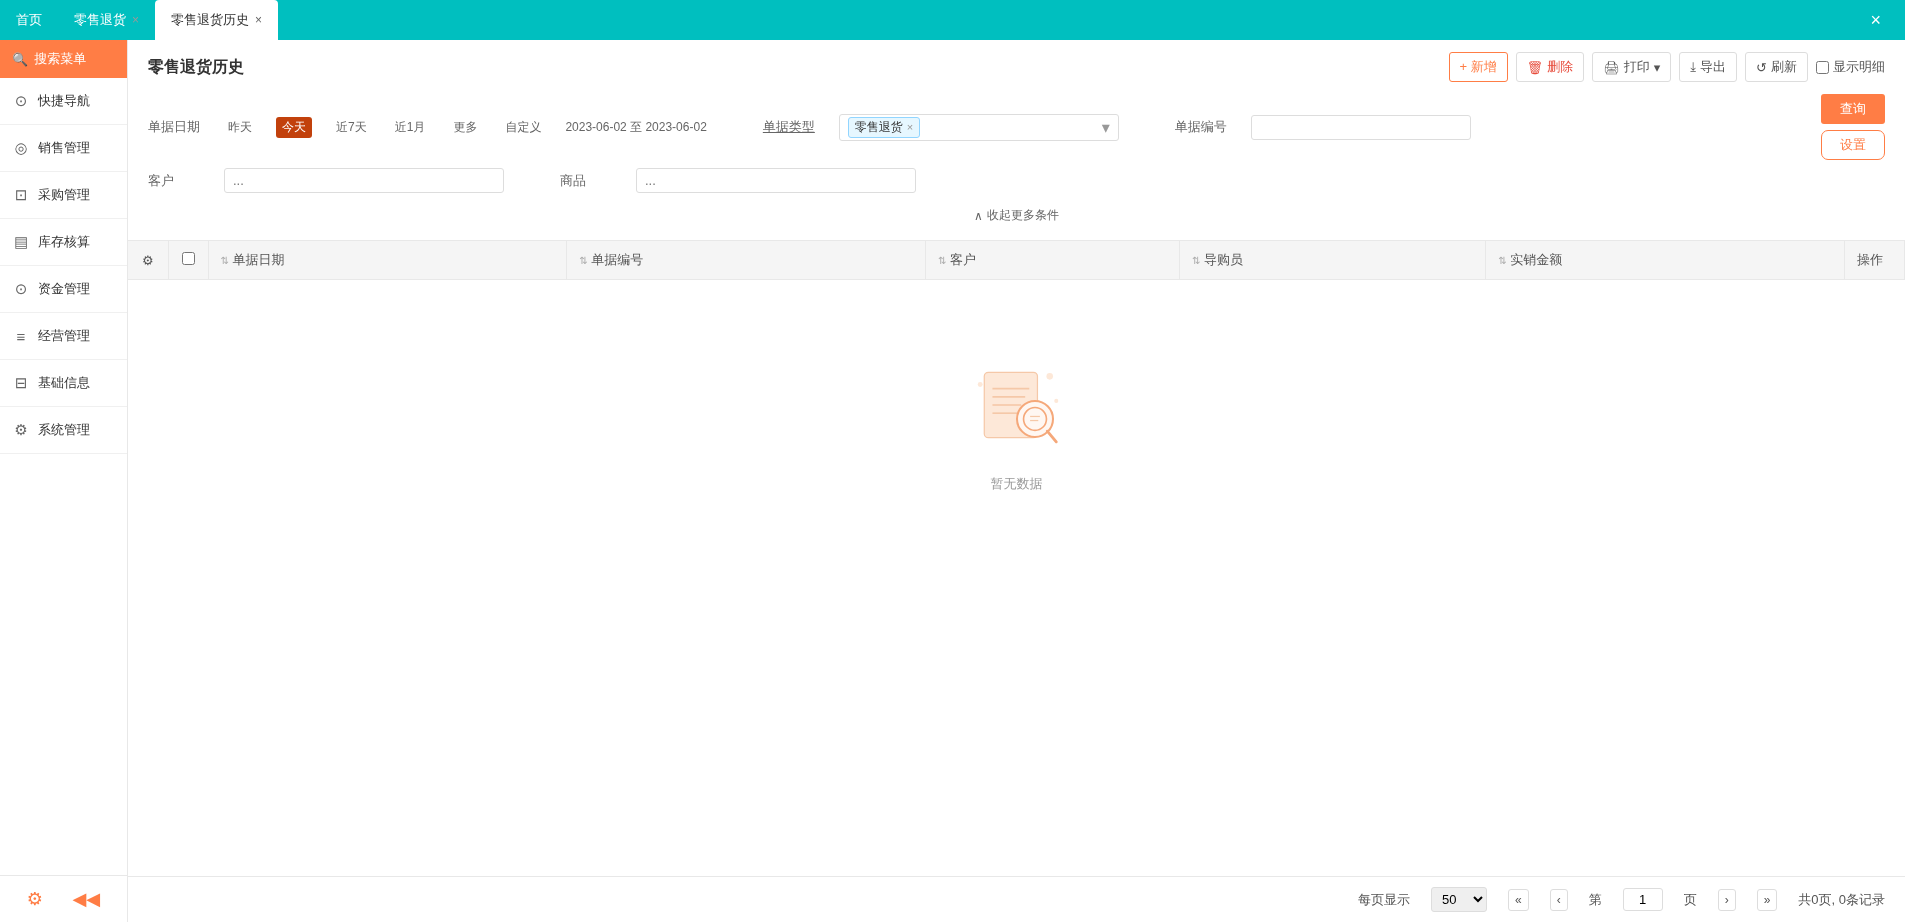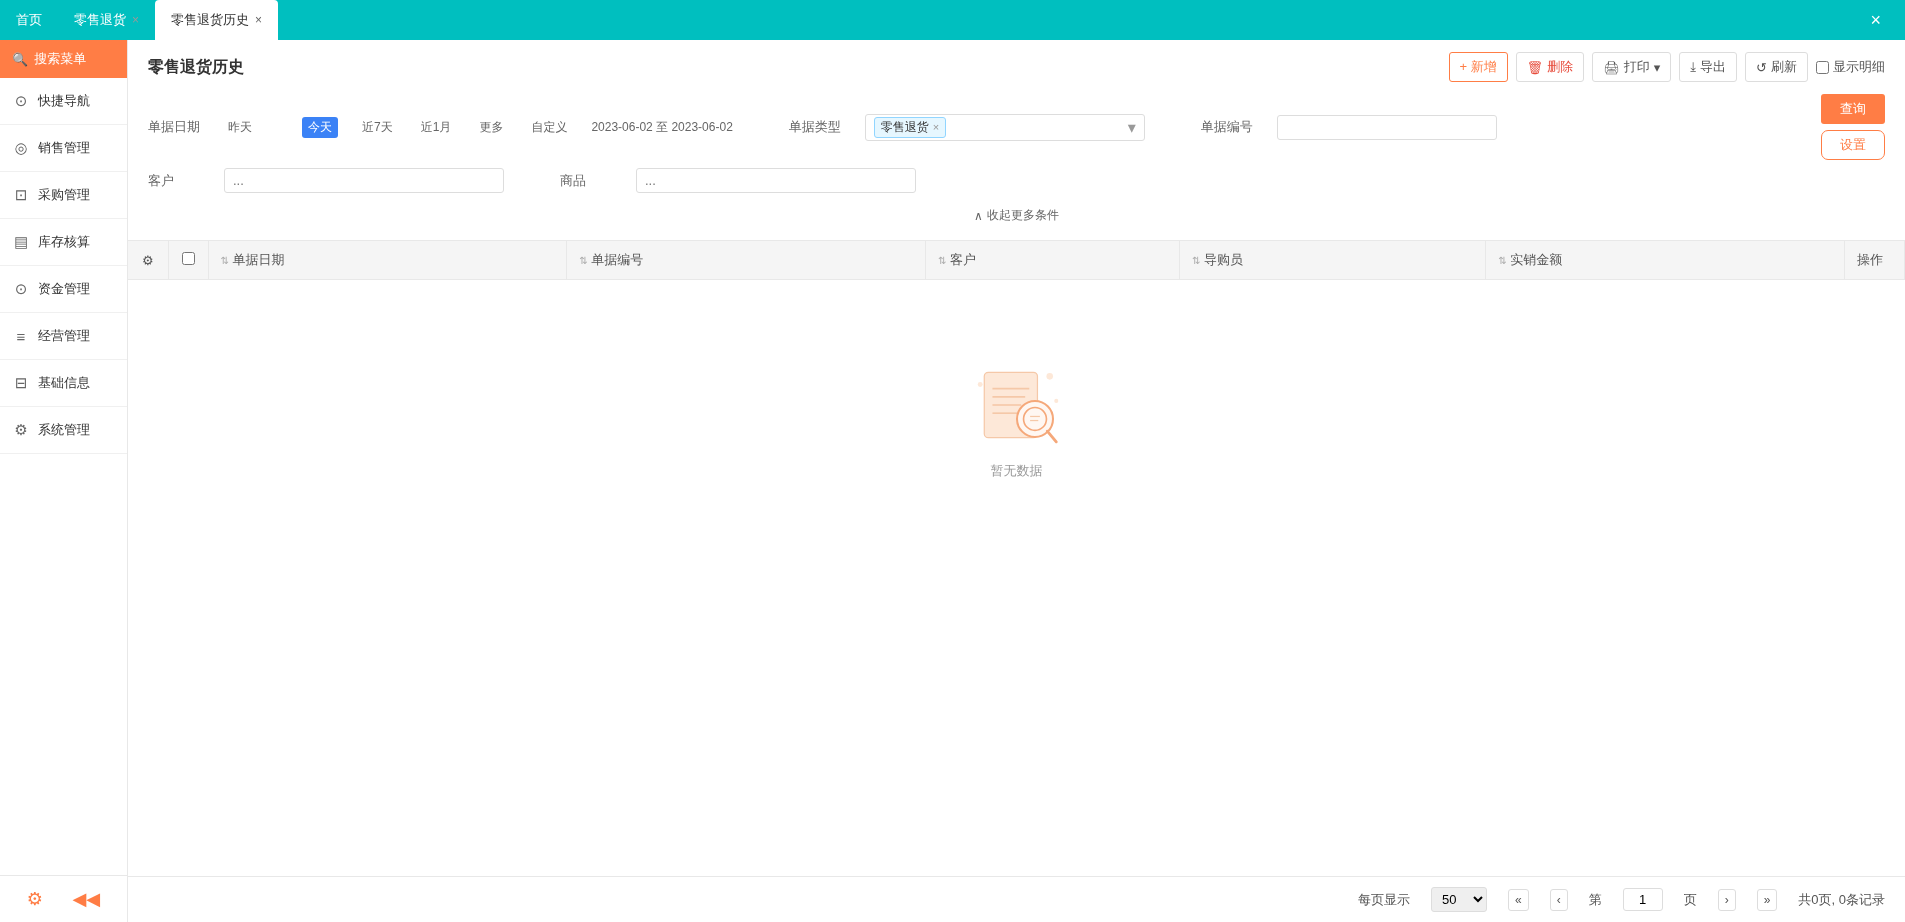--- a/index.html
+++ b/index.html
@@ -210,25 +210,24 @@
       align-items: center;
       gap: 20px;
     }
     .date-btn {
       font-size: 12px;
       color: #666;
       cursor: pointer;
       padding: 2px 4px;
     }
     .date-btn.active {
-      background: #3b82f6;
+      background: #c2410c;
       color: #fff;
       border-radius: 3px;
       padding: 2px 6px;
-      margin-left: 26px;
     }
     .date-range {
       font-size: 12px;
       color: #666;
       margin-left: 4px;
     }
     .filter-input {
       border: 1px solid #ddd;
       border-radius: 3px;
       padding: 4px 8px;
@@ -309,20 +308,21 @@
     .data-table th.checkbox-col { width: 40px; text-align: center; }
     .data-table th.settings-col { width: 40px; text-align: center; }
     .data-table th.action-col { width: 60px; text-align: left; }
     .data-table th.amount-col { text-align: right; }
     .empty-state {
       display: flex;
       flex-direction: column;
       align-items: center;
       justify-content: center;
       padding: 80px 0;
+      gap: 13px;
     }
     .empty-icon {
       width: 100px;
       height: 90px;
       margin-bottom: 12px;
     }
     .empty-text {
       font-size: 13px;
       color: #999;
     }
@@ -468,21 +468,21 @@
           <div class="filter-date-btns">
             <span class="date-btn">昨天</span>
             <span class="date-btn active">今天</span>
             <span class="date-btn">近7天</span>
             <span class="date-btn">近1月</span>
             <span class="date-btn">更多</span>
             <span class="date-btn">自定义</span>
           </div>
           <span class="date-range">2023-06-02 至 2023-06-02</span>
 
-          <span class="filter-label" style="margin-left:40px;">单据类型</span>
+          <span class="filter-label" style="margin-left:40px;text-decoration:underline;">单据类型</span>
           <div class="filter-tag-container" style="min-width:280px;">
             <div class="filter-tag">
               <span>零售退货</span>
               <span class="filter-tag-close">×</span>
             </div>
             <span class="filter-dropdown-arrow">▾</span>
           </div>
 
           <span class="filter-label" style="margin-left:40px;">单据编号</span>
           <input class="filter-input" type="text" style="min-width: 220px;">

